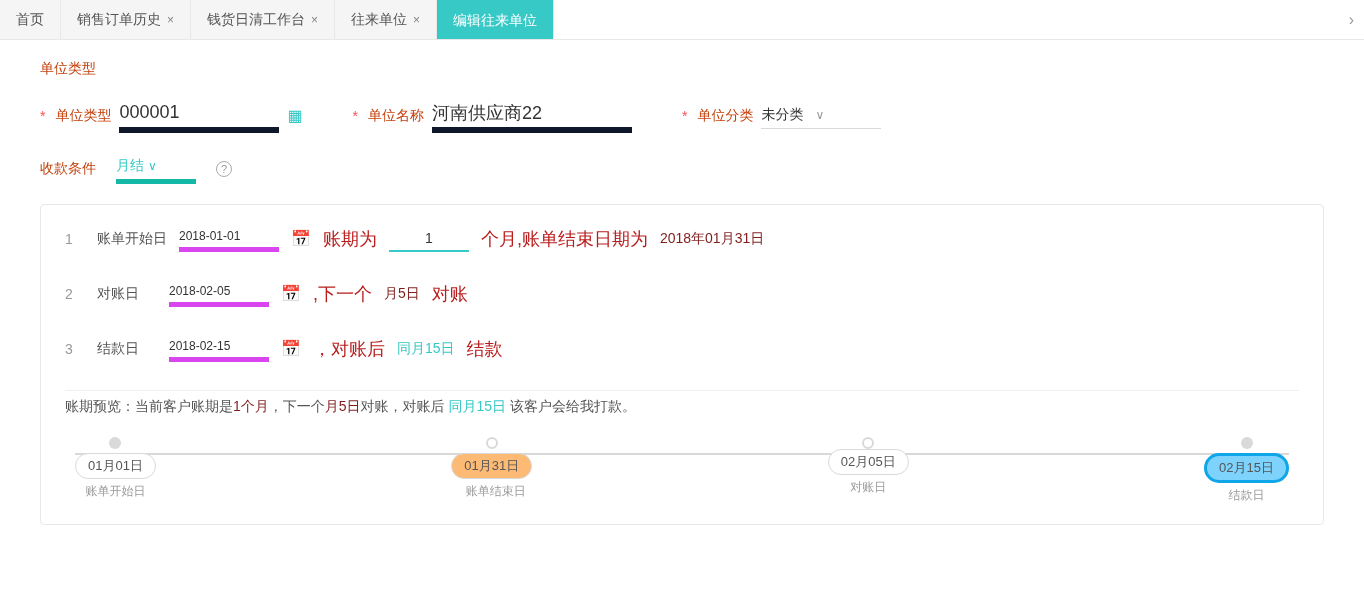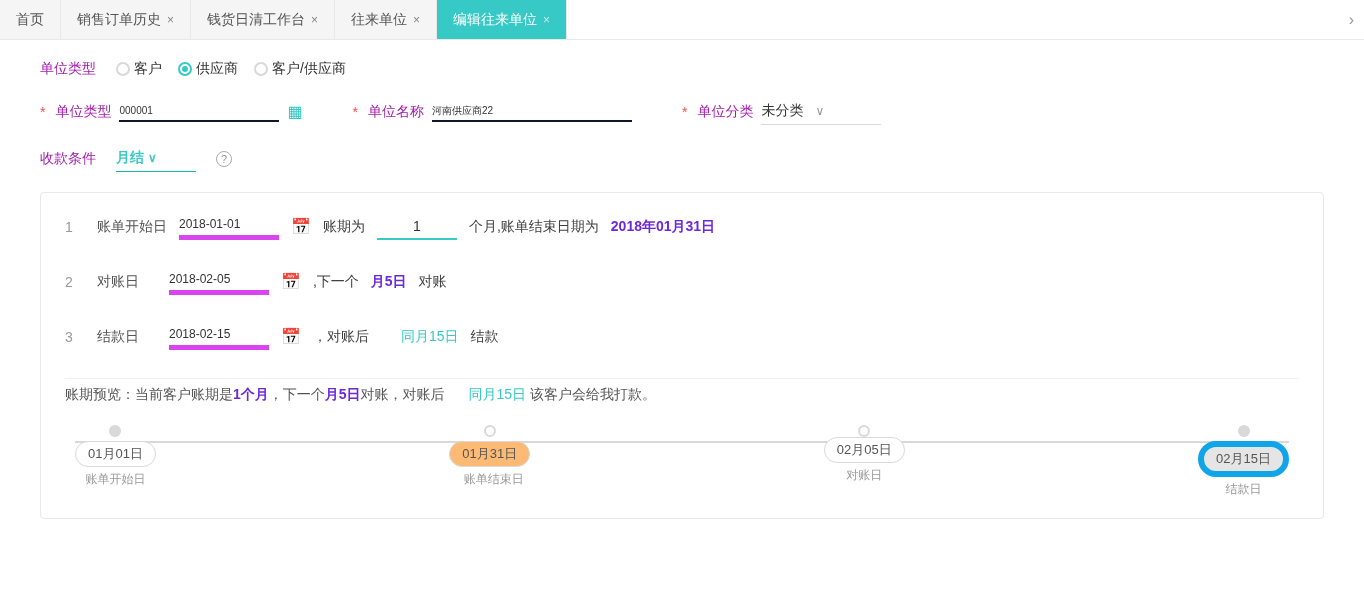--- a/index.html
+++ b/index.html
@@ -22,20 +22,21 @@
       color: #555;
       font-size: 14px;
       white-space: nowrap;
       border-right: 1px solid #e8e8e8;
       background: #f5f5f5;
       gap: 6px;
     }
     .tab.active {
       background: #36c9c6;
       color: #fff;
+      flex-direction: column;
     }
     .tab .close-icon {
       font-size: 12px;
       opacity: 0.7;
       cursor: pointer;
     }
     .tab-arrow {
       margin-left: auto;
       display: flex;
       align-items: center;
@@ -53,21 +54,21 @@
     }
 
     
     .form-row {
       display: flex;
       align-items: center;
       margin-bottom: 20px;
       gap: 20px;
     }
     .form-label {
-      color: #a21caf;
+      color: #c2410c;
       white-space: nowrap;
     }
     .required-star {
       color: #ff4d4f;
       margin-right: 2px;
     }
     .field-group {
       display: flex;
       align-items: center;
       gap: 8px;
@@ -98,39 +99,38 @@
     .radio-circle.checked::after {
       content: '';
       width: 6px;
       height: 6px;
       border-radius: 50%;
       background: #36c9c6;
     }
 
     .text-input {
       border: none;
-      border-bottom: 2px solid #0f172a;
-      padding: 4px 0;
-      font-size: 10px;
+      border-bottom: 6px solid #0f172a;
+      padding: 4px 0;
+      font-size: 18px;
       color: #333;
       outline: none;
       width: 160px;
     }
     .text-input.wide { width: 200px; }
 
     .select-field {
       display: flex;
       align-items: center;
-      border-bottom: 1px solid #14b8a6;
+      border-bottom: 5px solid #14b8a6;
       padding: 4px 0;
       cursor: pointer;
       color: #36c9c6;
       gap: 4px;
       min-width: 80px;
-      font-weight: bold;
     }
     .select-plain {
       display: flex;
       align-items: center;
       border-bottom: 1px solid #d9d9d9;
       padding: 4px 0;
       cursor: pointer;
       color: #333;
       gap: 12px;
       min-width: 120px;
@@ -199,30 +199,29 @@
       border: none;
       border-bottom: 2px solid #36c9c6;
       padding: 4px 0;
       font-size: 14px;
       color: #333;
       outline: none;
       width: 80px;
       text-align: center;
     }
     .inline-text {
-      color: #404040;
-      font-size: 14px;
+      color: #b91c1c;
+      font-size: 18px;
     }
     .highlight-orange {
-      color: #6d28d9;
-      font-weight: 700;
+      color: #7f1d1d;
+      font-weight: 400;
     }
     .highlight-teal {
       color: #36c9c6;
-      margin-left: 20px;
     }
 
     
     .preview-section {
       margin-top: 4px;
     }
     .preview-text {
       color: #555;
       font-size: 14px;
       margin-bottom: 20px;
@@ -261,34 +260,20 @@
   </div>
   <div class="tab-arrow">
     <span>›</span>
   </div>
 </div>
 
 <div class="main-content">
 
   <div class="form-row">
     <span class="form-label">单位类型</span>
-    <div class="radio-group">
-      <div class="radio-item">
-        <div class="radio-circle"></div>
-        <span>客户</span>
-      </div>
-      <div class="radio-item">
-        <div class="radio-circle checked"></div>
-        <span>供应商</span>
-      </div>
-      <div class="radio-item">
-        <div class="radio-circle"></div>
-        <span>客户/供应商</span>
-      </div>
-    </div>
   </div>
 
   <div class="form-row">
     <div class="field-group">
       <span class="required-star">*</span>
       <span class="form-label">单位类型</span>
       <input type="text" class="text-input" value="000001" style="">
       <span class="calendar-icon">▦</span>
     </div>
     <div class="field-group" style="margin-left:30px;">
@@ -373,21 +358,21 @@
           </div>
 
           <div style="display:flex;flex-direction:column;align-items:center;">
             <div style="width:12px;height:12px;border-radius:50%;border:2px solid #d9d9d9;background:#fff;z-index:1;"></div>
             <div style="background:#fff;border:1px solid #d9d9d9;border-radius:20px;padding:3px 12px;font-size:13px;color:#555;white-space:nowrap;">02月05日</div>
             <div style="font-size:12px;color:#999;margin-top:4px;">对账日</div>
           </div>
 
           <div style="display:flex;flex-direction:column;align-items:center;">
             <div style="width:12px;height:12px;border-radius:50%;background:#d9d9d9;z-index:1;"></div>
-            <div style="background:#e5e5e5;border:6px solid #0ea5e9;border-radius:20px;padding:3px 12px;font-size:13px;color:#555;white-space:nowrap;margin-top:4px;">02月15日</div>
+            <div style="background:#7dd3fc;border:3px solid #0ea5e9;border-radius:20px;padding:3px 12px;font-size:13px;color:#555;white-space:nowrap;margin-top:4px;">02月15日</div>
             <div style="font-size:12px;color:#999;margin-top:4px;">结款日</div>
           </div>
 
         </div>
       </div>
     </div>
   </div>
 
 </div>
 

